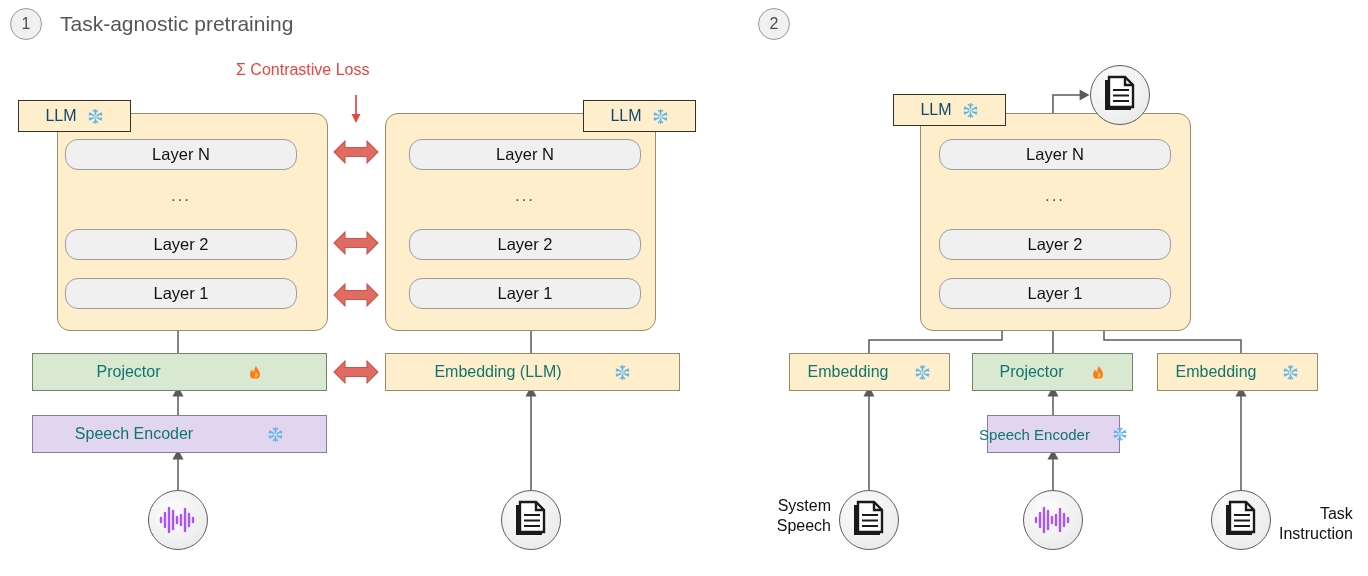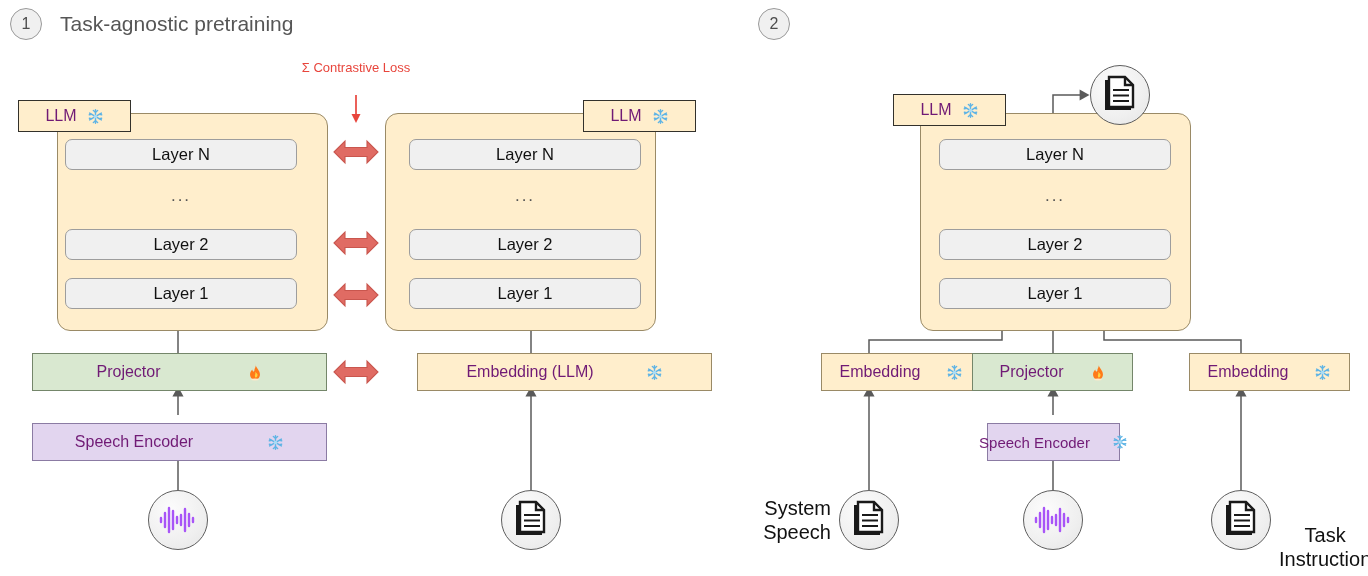--- a/index.html
+++ b/index.html
@@ -28,55 +28,55 @@
   .step-title .sub{font-size:17px;color:#6e6e6e;}
 
   
   .llm-panel{
     background:#ffeecc;border:1.4px solid #9a8a66;
     border-radius:13px;
   }
   .llm-tab{
     background:#ffeecc;border:1.7px solid #33312b;
     display:flex;align-items:center;justify-content:center;gap:10px;
-    font-size:16px;color:#701a75;
+    font-size:16px;color:#0c4a6e;
     z-index:6;
   }
   
   .node{
     border:1.3px solid #8a8a8a;
     display:flex;align-items:center;justify-content:center;gap:26px;
-    font-size:16px;color:#701a75;white-space:nowrap;
+    font-size:16px;color:#0f766e;white-space:nowrap;
   }
   .layer-box{
-    background:#f0f0f0;border:1.2px solid #9d9d9d;border-radius:7px;
+    background:#f0f0f0;border:1.2px solid #9d9d9d;border-radius:13px;
     display:flex;align-items:center;justify-content:center;
     font-size:16.5px;color:#111;
   }
-  .n-cream{background:#ffeecc;border-color:#9a8a66;margin-left:32px;}
+  .n-cream{background:#ffeecc;border-color:#9a8a66;}
   .n-green{background:#d9e8d0;border-color:#74866a;}
-  .n-purple{background:#e2d5ef;border-color:#8b7ba3;margin-top:8px;}
+  .n-purple{background:#e2d5ef;border-color:#8b7ba3;}
 
   .dots{font-size:17px;color:#555;letter-spacing:2px;}
 
   
   .circ{
     border-radius:50%;
     background:radial-gradient(circle at 38% 32%, #fcfcfc 0%, #efefef 62%, #e4e4e4 100%);
     border:1.5px solid #5e5e5e;
     display:flex;align-items:center;justify-content:center;
     overflow:hidden;
   }
   .side-label{
-    font-size:20px;color:#111;line-height:1.22;white-space:nowrap;
+    font-size:16px;color:#111;line-height:1.22;white-space:nowrap;
   }
 
   
   .loss-text{
-    color:#e8453c;font-size:13px;line-height:1.25;text-align:center;white-space:nowrap;
+    color:#e8453c;font-size:16px;line-height:1.25;white-space:nowrap;
   }
   svg{display:block;overflow:visible;}
 </style>
 </head>
 <body>
 
 <div class="stage">
 
   <svg class="abs" style="left:0;top:0;width:1368px;height:576px;">
     <defs>
@@ -465,18 +465,18 @@
       <path d="M3 4 h18 l8 8 v22 h-26 z" fill="#1a1a1a"></path>
       <path d="M7 1 h16 l8 8 v22 h-24 z" fill="#ffffff" stroke="#1a1a1a" stroke-width="2.4"></path>
       <path d="M23 1 v8 h8" fill="none" stroke="#1a1a1a" stroke-width="2.4"></path>
       <g stroke="#1a1a1a" stroke-width="2.2">
         <line x1="11" y1="14" x2="27" y2="14"></line>
         <line x1="11" y1="19.5" x2="27" y2="19.5"></line>
         <line x1="11" y1="25" x2="27" y2="25"></line>
       </g>
     </svg>
   </div>
-  <div class="abs side-label" style="left:1279px;top:523px;text-align:center;">
+  <div class="abs side-label" style="left:1279px;top:504px;text-align:right;">
     <div>Task</div>
     <div>Instruction</div>
   </div>
 
 </div>
 
 </body></html>

